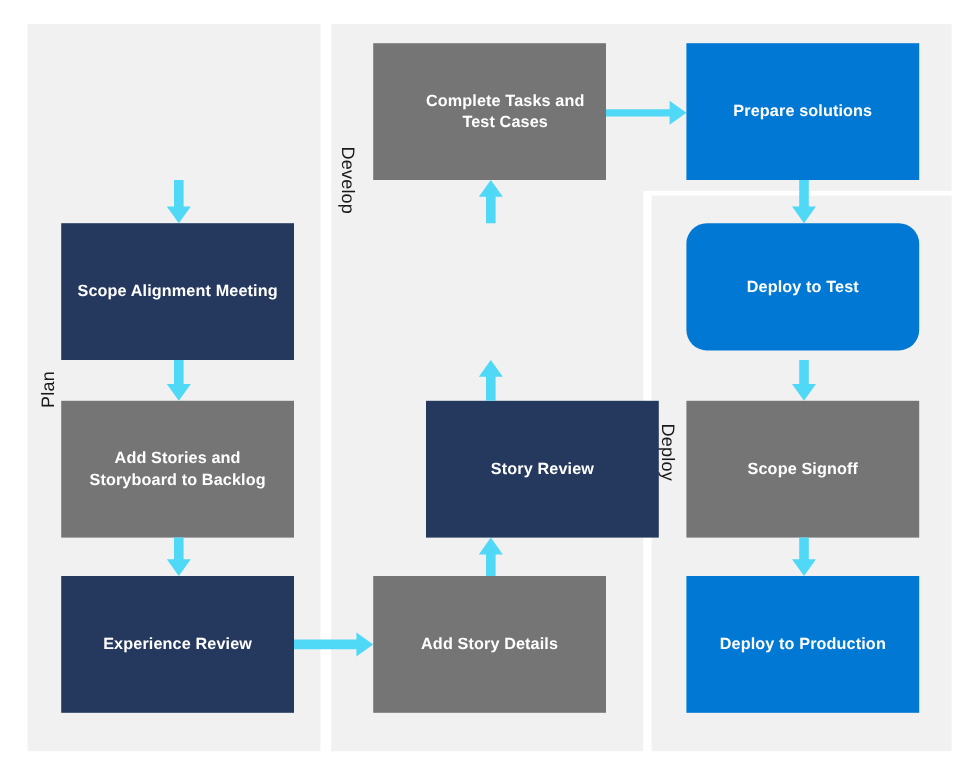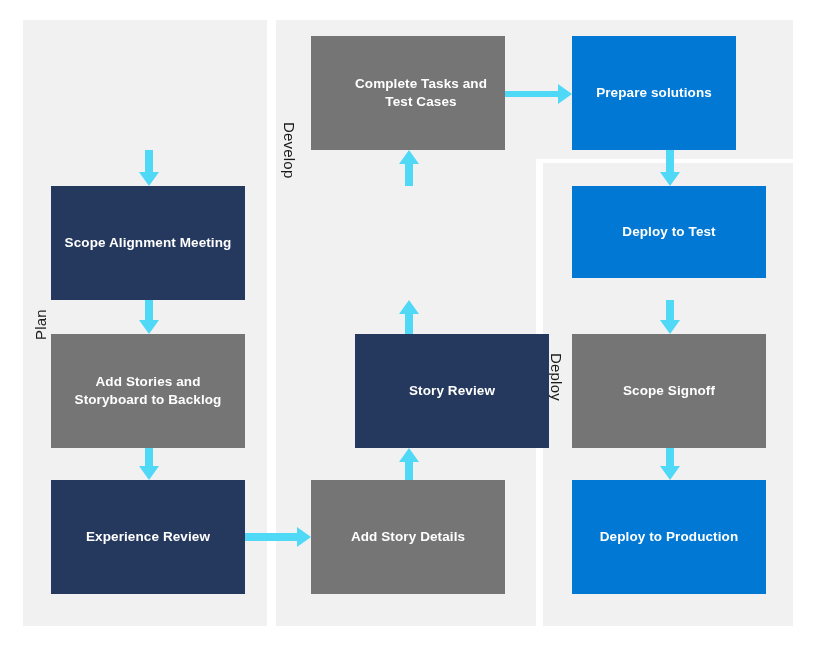--- a/index.html
+++ b/index.html
@@ -93,23 +93,23 @@
 
   <div class="node navy" style="left:51px; top:480px; width:194px; height:114px;">Experience Review</div>
 
   <div class="node gray" style="left:311px; top:36px; width:194px; height:114px;padding-left:36px;">Complete Tasks and Test Cases</div>
 
 
   <div class="node navy" style="left:311px; top:334px; width:194px; height:114px;margin-left:44px;">Story Review</div>
 
   <div class="node gray" style="left:311px; top:480px; width:194px; height:114px;">Add Story Details</div>
 
-  <div class="node blue" style="left:572px; top:36px; width:164px; height:114px;">Prepare solutions</div>
+  <div class="node blue" style="left:572px; top:36px; width:194px; height:114px;">Prepare solutions</div>
 
-  <div class="node blue" style="left:572px; top:186px; width:194px; height:92px;">Deploy to Test</div>
+  <div class="node blue" style="left:572px; top:186px; width:194px; height:106px;border-radius:17px;">Deploy to Test</div>
 
   <div class="node gray" style="left:572px; top:334px; width:194px; height:114px;">Scope Signoff</div>
 
   <div class="node blue" style="left:572px; top:480px; width:194px; height:114px;">Deploy to Production</div>
 
   <div class="arrow" style="left:134px; top:150px; width:30px; height:36px;">
     <svg width="30" height="36" viewBox="0 0 30 36">
       <path d="M11 0 h8 v22 h6 l-10 14 l-10 -14 h6 z" fill="#50d8f7"></path>
     </svg>
   </div>

